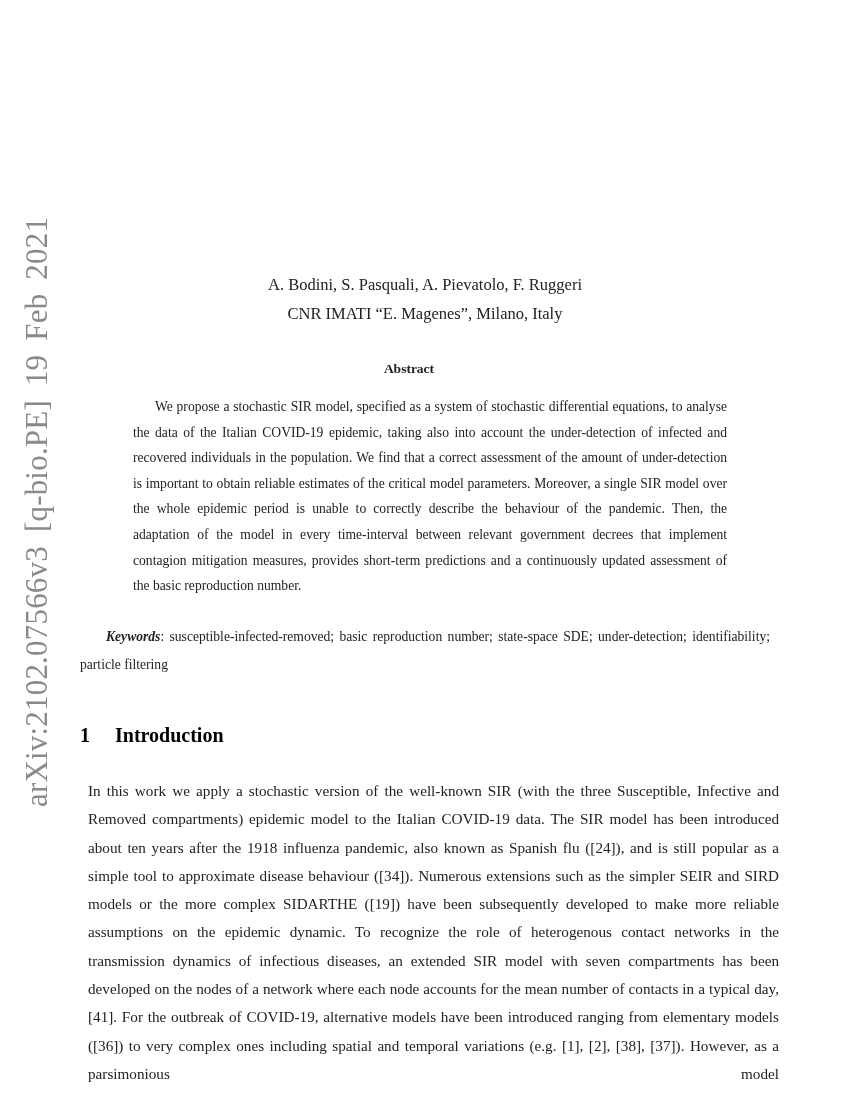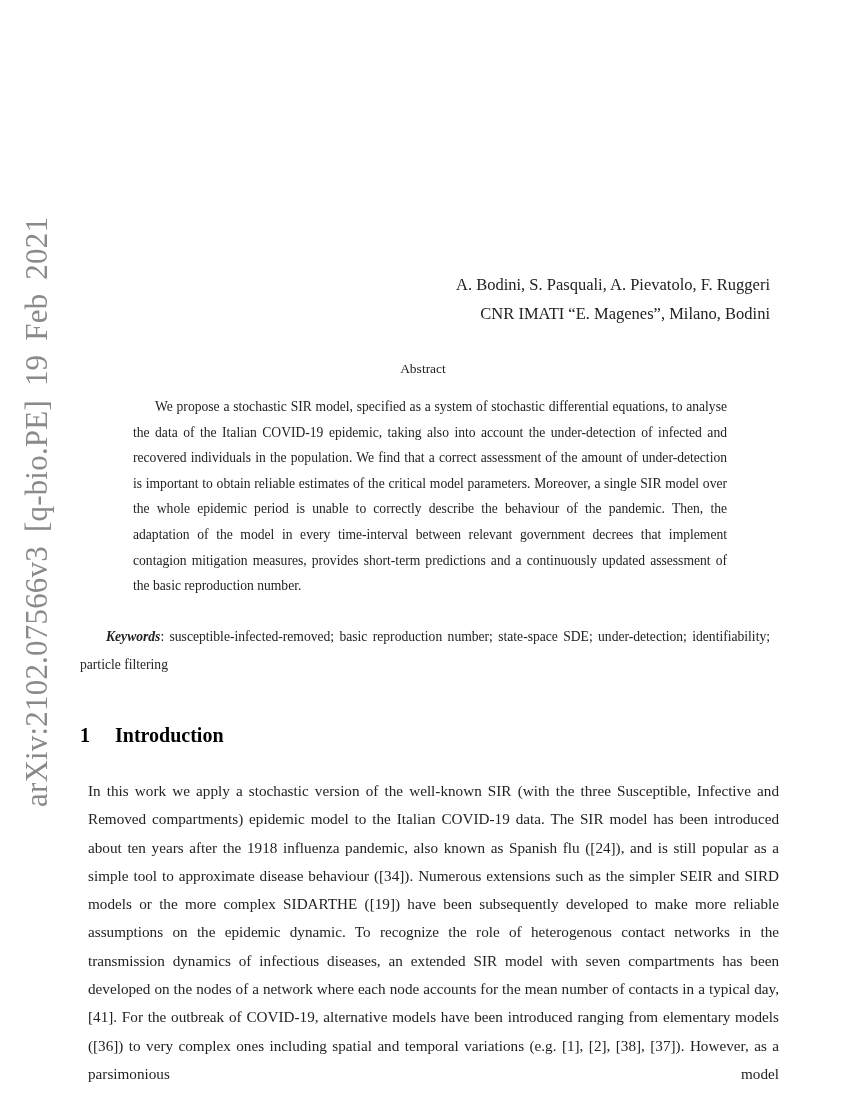--- a/index.html
+++ b/index.html
@@ -41,34 +41,34 @@
       font-family: "Liberation Serif", serif;
       font-size: 24.5px;
       line-height: 44px;
       color: #222;
     }
     .authors {
       position: absolute;
       left: 80px;
       width: 690px;
       top: 270px;
-      text-align: right;
+      text-align: center;
       font-family: "Liberation Serif", serif;
       font-size: 16.5px;
       line-height: 29px;
       color: #222;
     }
     .abstract-heading {
       position: absolute;
-      left: 78px;
+      left: 64px;
       width: 690px;
       top: 361px;
       text-align: center;
       font-family: "Liberation Serif", serif;
-      font-weight: normal;
+      font-weight: bold;
       font-size: 13.5px;
       color: #222;
     }
     .abstract-body {
       position: absolute;
       left: 133px;
       width: 594px;
       top: 394px;
       font-family: Liberation Serif, serif;
       font-size: 13.6px;
@@ -125,21 +125,21 @@
 </head>
 <body>
 
 <div class="page">
 
   <div class="arxiv-stamp">arXiv:2102.07566v3  [q-bio.PE]  19 Feb 2021</div>
 
 
   <div class="authors">
     <div>A. Bodini, S. Pasquali, A. Pievatolo, F. Ruggeri</div>
-    <div>CNR IMATI “E. Magenes”, Milano, Bodini</div>
+    <div>CNR IMATI “E. Magenes”, Milano, Italy</div>
   </div>
 
   <div class="abstract-heading">Abstract</div>
   <p class="abstract-body">We propose a stochastic SIR model, specified as a system of stochastic differential equations, to analyse the data of the Italian COVID-19 epidemic, taking also into account the under-detection of infected and recovered individuals in the population. We find that a correct assessment of the amount of under-detection is important to obtain reliable estimates of the critical model parameters. Moreover, a single SIR model over the whole epidemic period is unable to correctly describe the behaviour of the pandemic. Then, the adaptation of the model in every time-interval between relevant government decrees that implement contagion mitigation measures, provides short-term predictions and a continuously updated assessment of the basic reproduction number.</p>
 
   <p class="keywords"><span class="kw-label">Keywords</span><span>: </span><span>susceptible-infected-removed; basic reproduction number; state-space SDE; under-detection; identifiability; particle filtering</span></p>
 
   <div class="section-heading"><span class="sec-num">1</span><span>Introduction</span></div>
 
   <p class="intro-body">In this work we apply a stochastic version of the well-known SIR (with the three Susceptible, Infective and Removed compartments) epidemic model to the Italian COVID-19 data. The SIR model has been introduced about ten years after the 1918 influenza pandemic, also known as Spanish flu ([24]), and is still popular as a simple tool to approximate disease behaviour ([34]). Numerous extensions such as the simpler SEIR and SIRD models or the more complex SIDARTHE ([19]) have been subsequently developed to make more reliable assumptions on the epidemic dynamic. To recognize the role of heterogenous contact networks in the transmission dynamics of infectious diseases, an extended SIR model with seven compartments has been developed on the nodes of a network where each node accounts for the mean number of contacts in a typical day, [41]. For the outbreak of COVID-19, alternative models have been introduced ranging from elementary models ([36]) to very complex ones including spatial and temporal variations (e.g. [1], [2], [38], [37]). However, as a parsimonious model</p>

